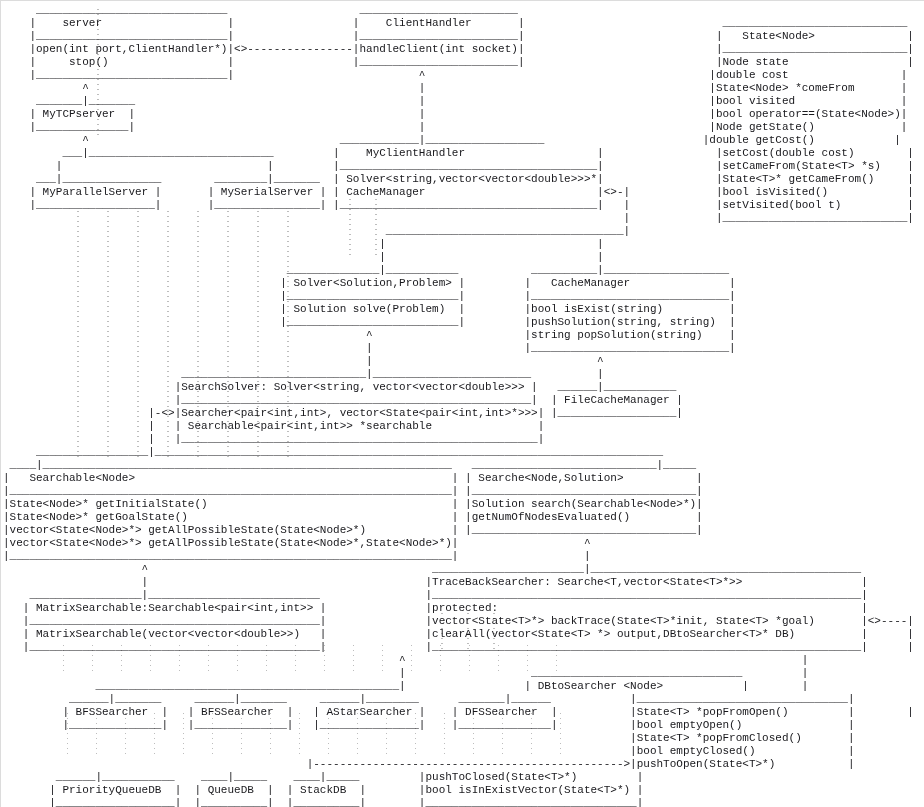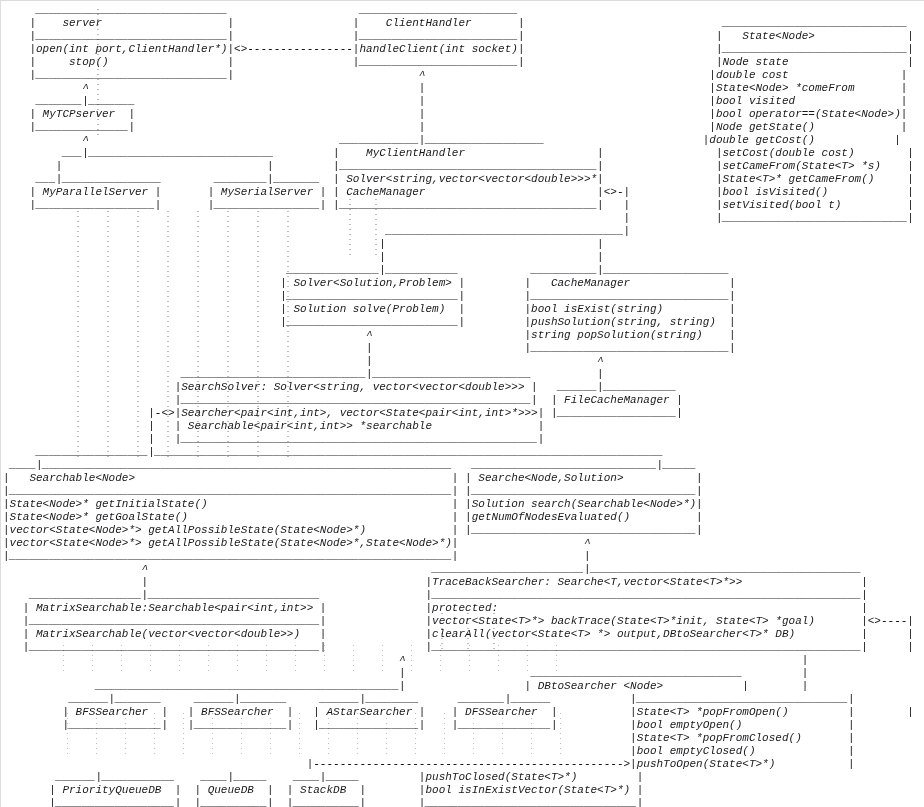--- a/index.html
+++ b/index.html
@@ -4,21 +4,20 @@
 <style>
   html,body{margin:0;padding:0;background:#f2f2f2;}
   .screen{
     position:relative;
     width:924px;height:807px;
     background:#ffffff;
     border-left:1px solid #dcdcdc;
     border-top:1px solid #dcdcdc;
     overflow:hidden;
     box-sizing:border-box;
-    font-style:italic;
   }
   #guides-layer{position:absolute;left:0;top:0;width:100%;height:100%;z-index:1;}
   .guide-region{position:absolute;}
   #ascii-art{
     position:absolute;left:2px;top:3px;z-index:2;
     margin:0;
     font-family:"Liberation Mono","DejaVu Sans Mono",monospace;
     font-size:11px;
     line-height:13px;
     letter-spacing:0;

